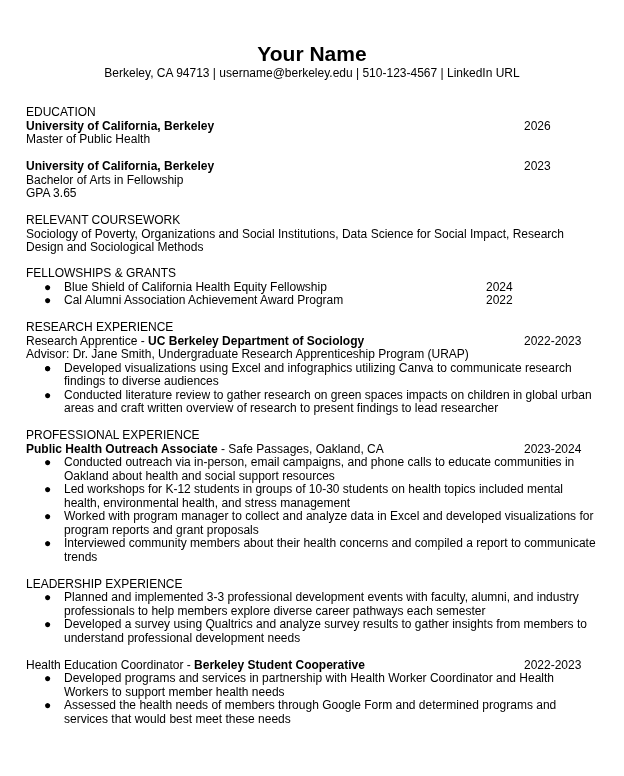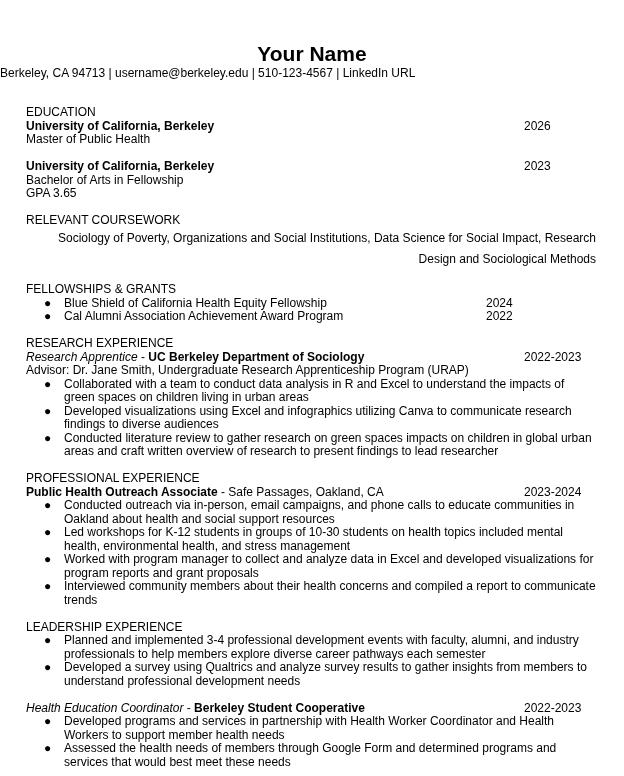--- a/index.html
+++ b/index.html
@@ -1,27 +1,27 @@
 <!DOCTYPE html>
 <html><head>
 <meta charset="utf-8">
 <style>
   html, body { margin:0; padding:0; background:#ffffff; }
   body { width:624px; height:776px; overflow:hidden; font-family:"Liberation Sans", sans-serif; color:#000; font-size:12px; }
   .page { position:relative; padding:0 0 0 26px; width:572px; }
   .name { text-align:center; font-weight:bold; font-size:21px; line-height:24px; position:absolute; top:42px; left:0; width:624px; }
-  .contact { text-align:left; font-size:12px; line-height:14px; position:absolute; top:66px; left:0; width:624px; }
+  .contact { text-align:center; font-size:12px; line-height:14px; position:absolute; top:66px; left:0; width:624px; }
   .content { position:absolute; top:106px; left:26px; width:570px; }
   .line { line-height:13.5px; height:13.5px; white-space:nowrap; position:relative; }
   .section { margin-bottom:13.5px; }
   .heading { line-height:13.5px; }
   .b { font-weight:bold; }
-  .i { font-style:italic; }
+  .i { }
   .yr { position:absolute; left:498px; top:0; }
-  .para { line-height:21px;text-align:right; }
+  .para { line-height:13px; }
   ul { margin:0; padding:0; list-style:none; }
   li { position:relative; padding-left:38px; line-height:13.5px; }
   li .bullet { position:absolute; left:18px; top:0; }
   li .yr { left:498px; }
   .gap { height:13.5px; }
 </style>
 </head>
 <body>
 
 <div class="page">
@@ -68,21 +68,21 @@
     </div>
 
     <div class="section">
       <div class="heading">RESEARCH EXPERIENCE</div>
       <div class="line">
         <span class="i">Research Apprentice</span><span> - </span><span class="b">UC Berkeley Department of Sociology</span>
         <span class="yr">2022-2023</span>
       </div>
       <div class="line">Advisor: Dr. Jane Smith, Undergraduate Research Apprenticeship Program (URAP)</div>
       <ul>
-        <li><span class="bullet">●</span><span>Collaborated with a team to conduct data analysis in R and Excel to understand the impacts of green spaces on children living in urban areas</span></li>
+        <li><span class="bullet">●</span></li>
         <li><span class="bullet">●</span><span>Developed visualizations using Excel and infographics utilizing Canva to communicate research findings to diverse audiences</span></li>
         <li><span class="bullet">●</span><span>Conducted literature review to gather research on green spaces impacts on children in global urban areas and craft written overview of research to present findings to lead researcher</span></li>
       </ul>
     </div>
 
     <div class="section">
       <div class="heading">PROFESSIONAL EXPERIENCE</div>
       <div class="line">
         <span class="b">Public Health Outreach Associate</span><span> - </span><span>Safe Passages, Oakland, CA</span>
         <span class="yr">2023-2024</span>
@@ -91,21 +91,21 @@
         <li><span class="bullet">●</span><span>Conducted outreach via in-person, email campaigns, and phone calls to educate communities in Oakland about health and social support resources</span></li>
         <li><span class="bullet">●</span><span>Led workshops for K-12 students in groups of 10-30 students on health topics included mental health, environmental health, and stress management</span></li>
         <li><span class="bullet">●</span><span>Worked with program manager to collect and analyze data in Excel and developed visualizations for program reports and grant proposals</span></li>
         <li><span class="bullet">●</span><span>Interviewed community members about their health concerns and compiled a report to communicate trends</span></li>
       </ul>
     </div>
 
     <div class="section">
       <div class="heading">LEADERSHIP EXPERIENCE</div>
       <ul>
-        <li><span class="bullet">●</span><span>Planned and implemented 3-4 professional development events with faculty, alumni, and industry professionals to help members explore diverse career pathways each semester</span></li>
+        <li><span class="bullet">●</span><span>Planned and implemented 3-3 professional development events with faculty, alumni, and industry professionals to help members explore diverse career pathways each semester</span></li>
         <li><span class="bullet">●</span><span>Developed a survey using Qualtrics and analyze survey results to gather insights from members to understand professional development needs</span></li>
       </ul>
       <div class="gap"></div>
       <div class="line">
         <span class="i">Health Education Coordinator</span><span> - </span><span class="b">Berkeley Student Cooperative</span>
         <span class="yr">2022-2023</span>
       </div>
       <ul>
         <li><span class="bullet">●</span><span>Developed programs and services in partnership with Health Worker Coordinator and Health Workers to support member health needs</span></li>
         <li><span class="bullet">●</span><span>Assessed the health needs of members through Google Form and determined programs and services that would best meet these needs</span></li>

